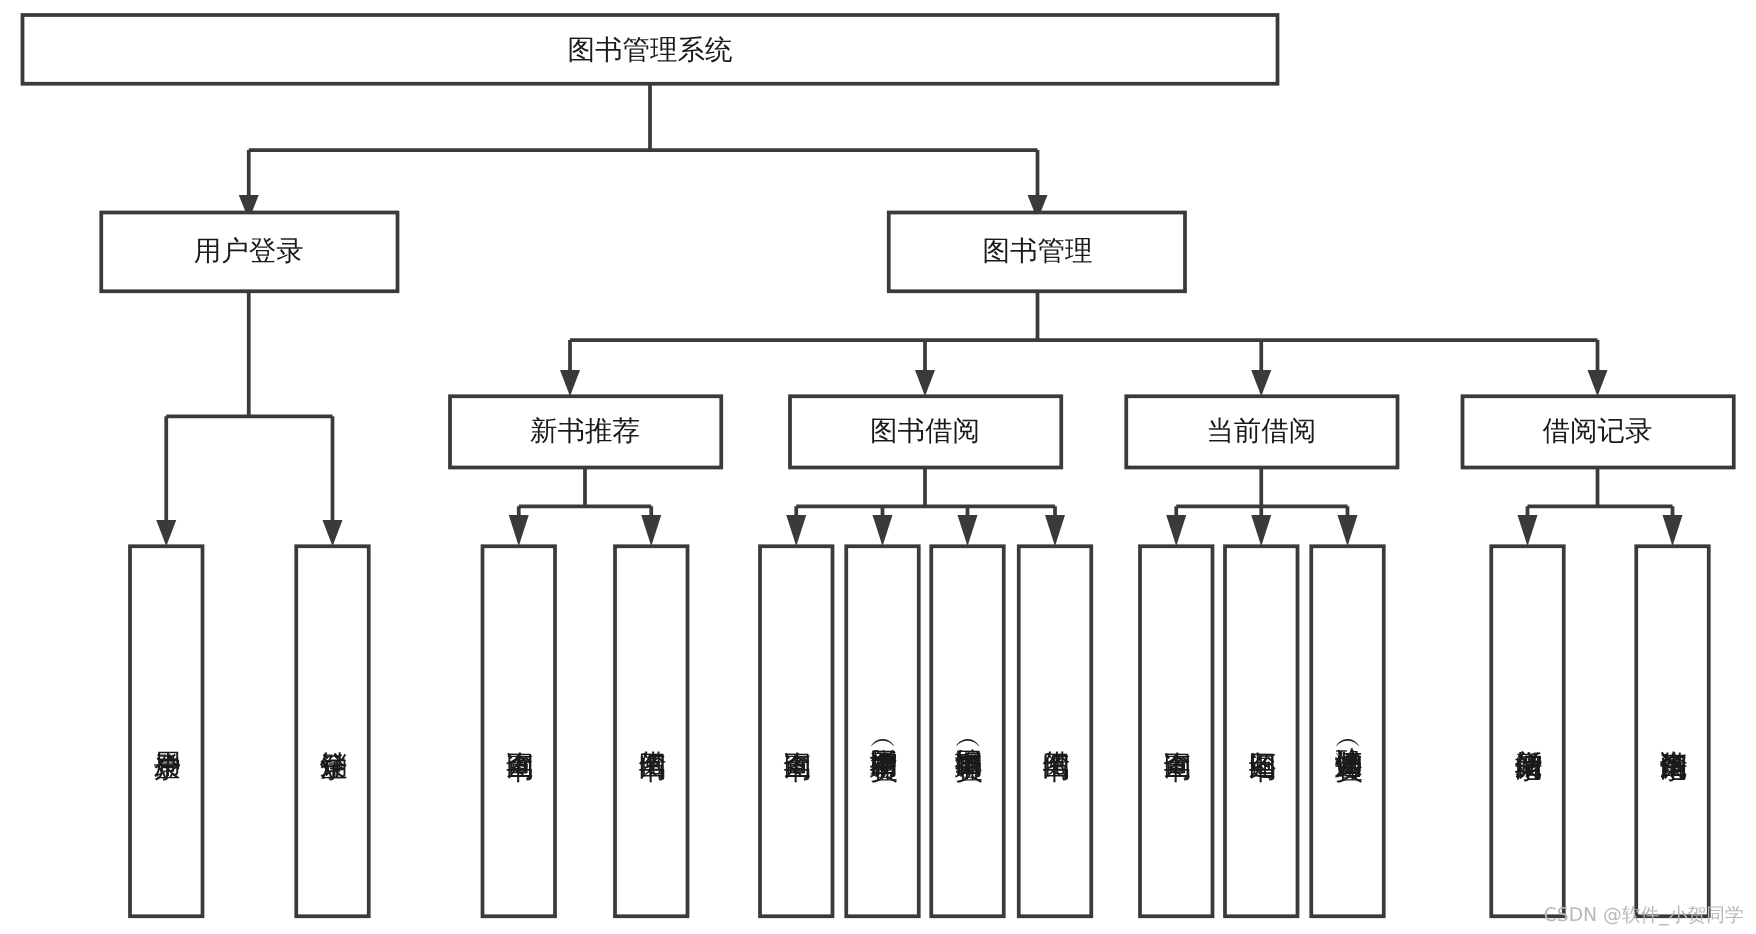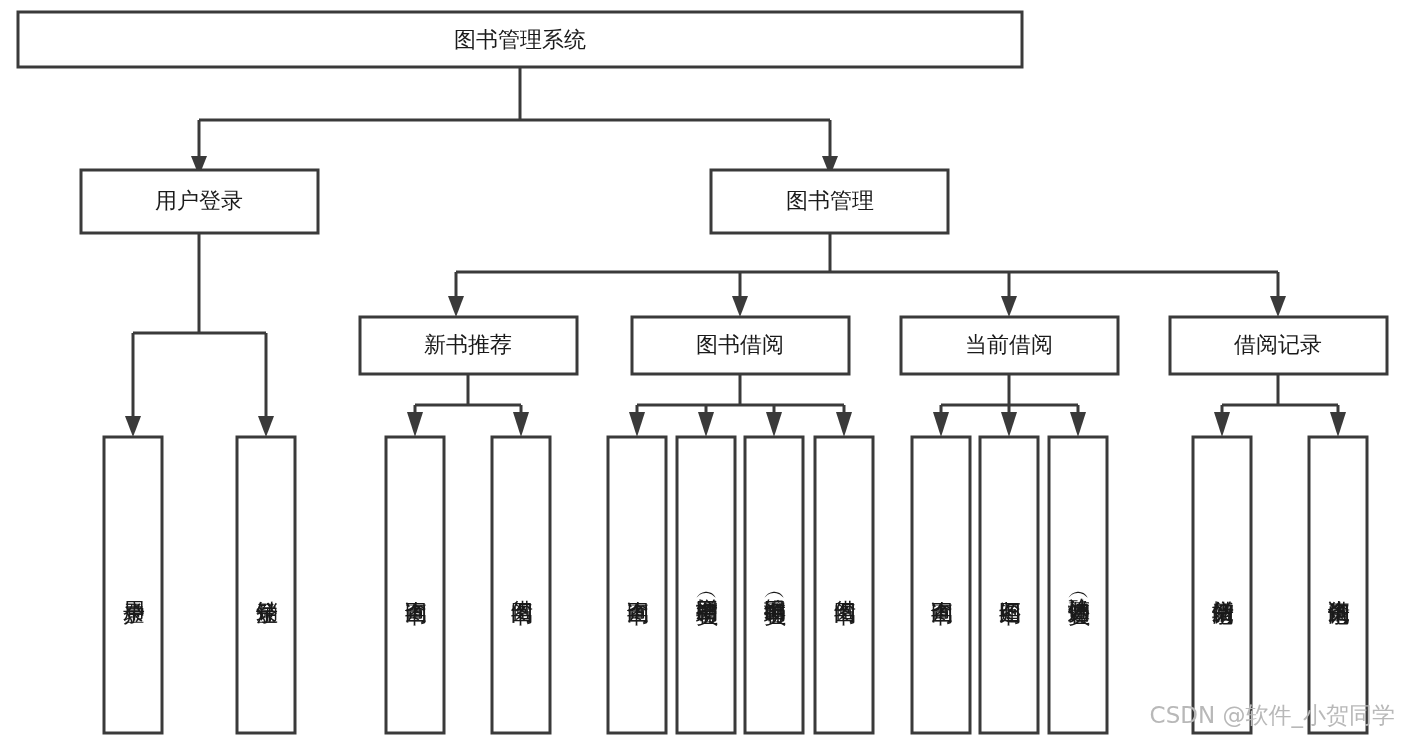--- a/index.html
+++ b/index.html
@@ -49,23 +49,23 @@
     font-size: 22px;
     text-anchor: middle;
     dominant-baseline: middle;
     writing-mode: vertical-rl;
     text-orientation: upright;
     letter-spacing: 1px;
   }
   .watermark {
     position: absolute;
     right: 10px;
-    bottom: 16px;
-    font-family: "DejaVu Sans", "Liberation Sans", sans-serif;
-    font-size: 23px;
+    bottom: 5px;
+    font-family: "DejaVu Sans", "Liberation Sans", sans-serif;
+    font-size: 15px;
     color: #b8b8b8;
     white-space: nowrap;
     user-select: none;
     text-align: right;
   }
 </style>
 </head>
 <body>
 
 <svg id="diagram" viewBox="0 0 1405 747">

